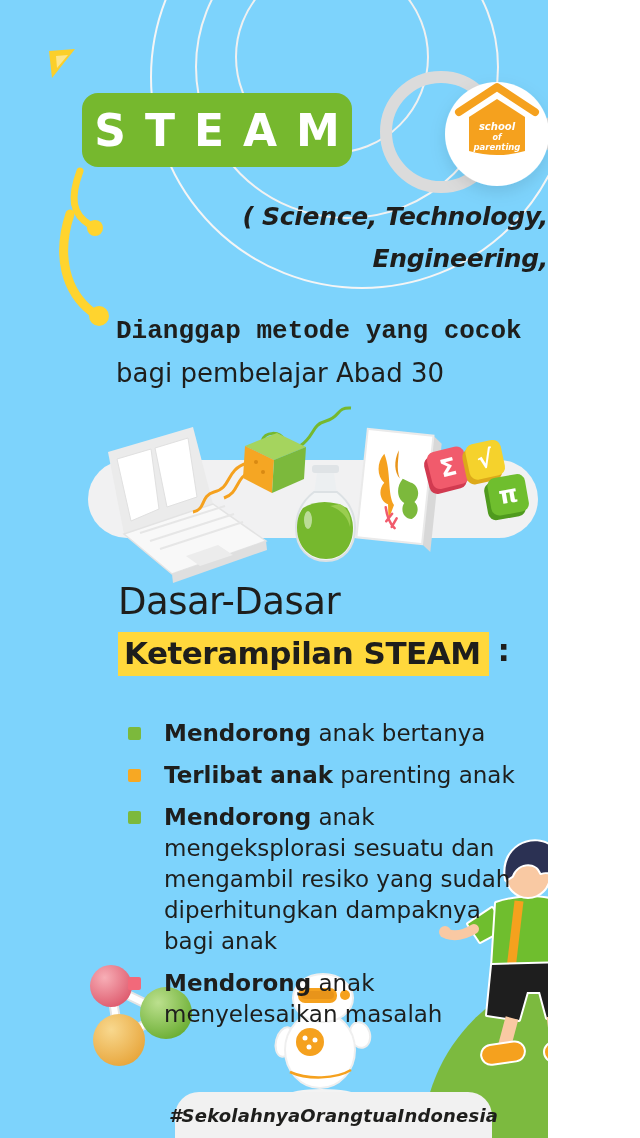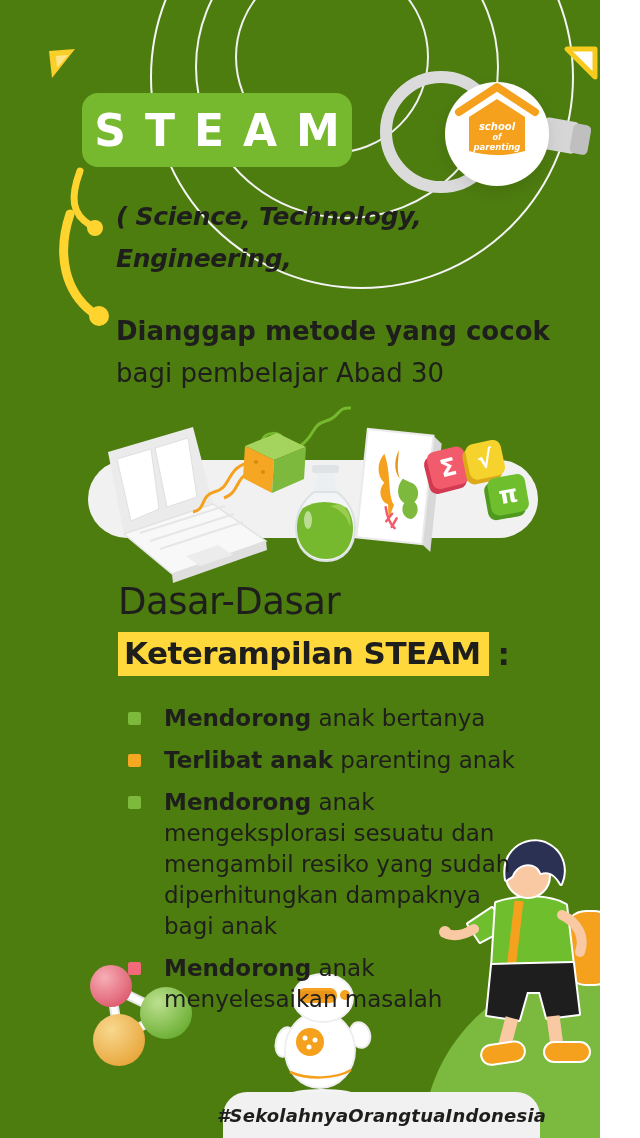--- a/index.html
+++ b/index.html
@@ -1,60 +1,60 @@
 <!DOCTYPE html>
 <html><head>
 <meta charset="utf-8">
 <style>
   html,body{margin:0;padding:0;background:#ffffff;}
   #poster{
-    position:relative;width:600px;height:1138px;overflow:hidden;background:#4d7c0f;
+    position:relative;width:548px;height:1138px;overflow:hidden;background:#7dd3fc;
     font-family:"DejaVu Sans","Liberation Sans",sans-serif;color:#1E1E1C;
   }
   .abs{position:absolute;}
   
   .arc{position:absolute;border-radius:50%;border:2px solid #f0f0f0;background:transparent;}
   
   #steam-badge{
     left:82px;top:93px;width:270px;height:74px;background:#76B82E;border-radius:16px;
     display:flex;align-items:center;justify-content:center;z-index:3;
   }
   #steam-badge span{
     color:#ffffff;font-size:44px;font-weight:800;letter-spacing:19px;padding-left:19px;
   }
   
   #subtitle{left:116px;top:196px;z-index:3;font-style:italic;font-weight:700;
-    font-size:25px;line-height:42px;letter-spacing:-0.3px;}
+    font-size:25px;line-height:42px;letter-spacing:-0.3px;text-align:right;}
   
   #intro{left:116px;top:310px;z-index:3;font-size:26px;line-height:42px;}
-  #intro .b{font-weight:800;}
+  #intro .b{font-weight:800;font-family:Liberation Mono, monospace;}
   
   #heading{left:118px;top:580px;z-index:3;}
   #heading .line1{font-size:37px;font-weight:400;letter-spacing:-0.5px;}
-  #heading .line2{margin-top:9px;display:flex;align-items:center;}
+  #heading .line2{margin-top:9px;display:flex;align-items:flex-start;}
   .hl{background:#FFD83C;padding:3px 8px 5px 6px;font-size:31px;font-weight:700;letter-spacing:-0.5px;}
   .hl strong{font-weight:900;}
   .colon{font-size:31px;font-weight:800;margin-left:9px;}
   
-  #bullets{left:128px;top:703px;width:404px;z-index:3;}
+  #bullets{left:128px;top:718px;width:404px;z-index:3;}
   .bullet{display:flex;margin-bottom:11px;}
   .sq{flex:0 0 13px;width:13px;height:13px;border-radius:2px;margin:9px 23px 0 0;}
   .sq-green{background:#7CB93C;}
   .sq-orange{background:#F7A823;}
   .sq-red{background:#F2697A;}
   .bullet p{margin:0;font-size:23px;line-height:31px;}
   .bullet p .b{font-weight:800;}
   
   #band-pill{left:88px;top:460px;width:450px;height:78px;border-radius:39px;background:#F1F1F2;z-index:1;}
   
   #artwork{left:0;top:0;width:640px;height:1138px;z-index:2;pointer-events:none;}
   
   #banner{
     left:175px;top:1092px;width:317px;height:46px;background:#F1F1F1;
-    border-radius:24px 24px 0 0;display:flex;align-items:center;justify-content:center;z-index:5;margin-left:48px;
+    border-radius:24px 24px 0 0;display:flex;align-items:center;justify-content:center;z-index:5;
   }
   #banner span{font-size:18px;font-weight:800;font-style:italic;letter-spacing:0.2px;color:#1E1E1C;}
 </style>
 </head>
 <body>
 
 <div id="poster">
 
   <div class="arc" style="left:235px;top:-40px;width:190px;height:190px;"></div>
   <div class="arc" style="left:195px;top:-85px;width:300px;height:300px;border-color:#f2f2f2;"></div>

